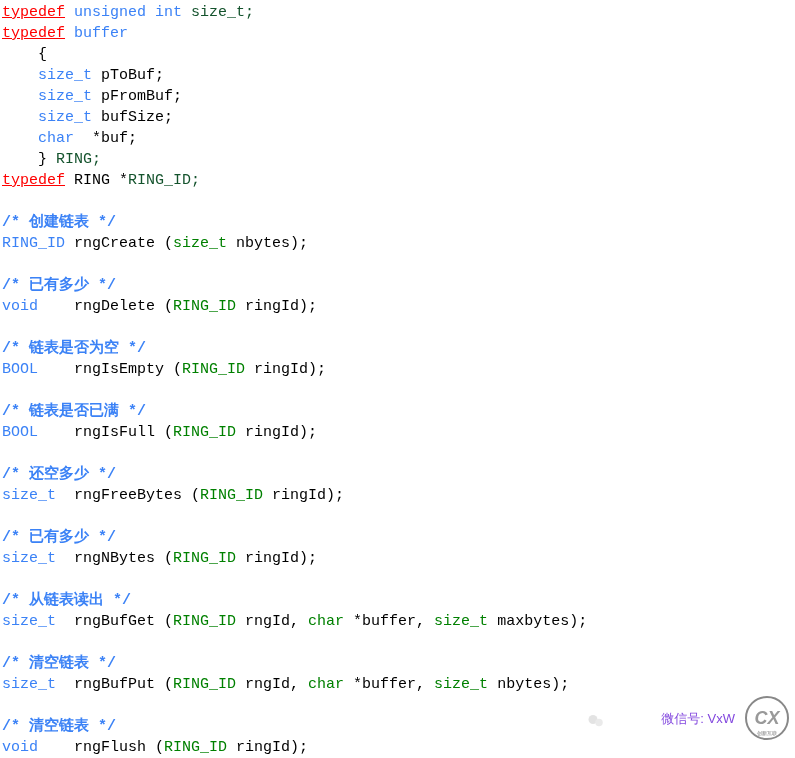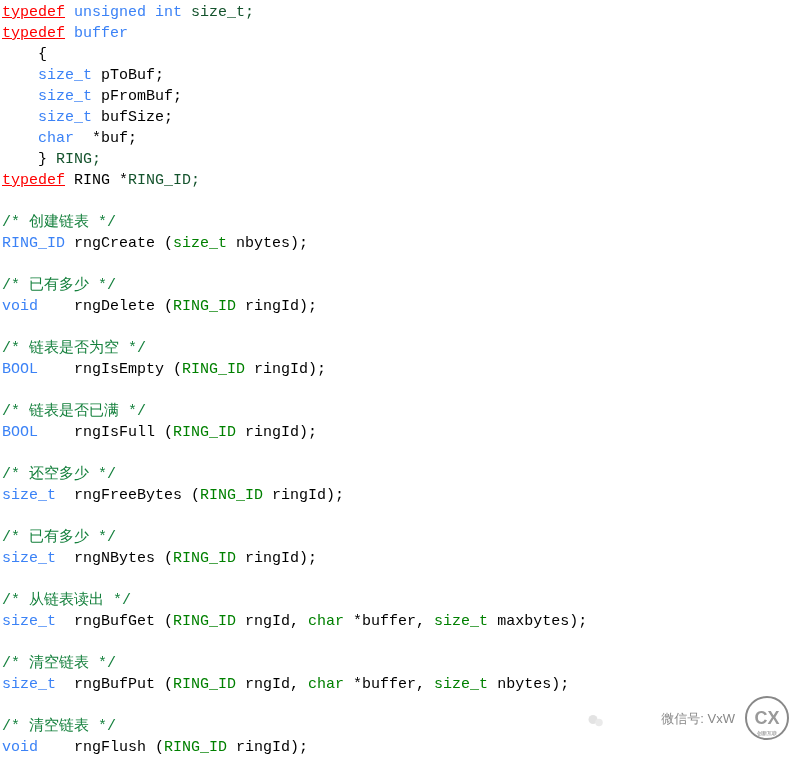--- a/index.html
+++ b/index.html
@@ -17,21 +17,21 @@
       margin: 0;
       padding: 2px;
       line-height: 1.4;
       white-space: pre;
       font-family: "Courier New", monospace;
     }
     .kw-red { color: #ff0000; text-decoration: underline; }
     .kw-green { color: #3b82f6; }
     .kw-purple { color: #14532d; }
     .txt, .txt-black { color: #000000; }
-    .comment-blue { color: #15803d; }
+    .comment-blue { color: #3b82f6; font-weight: bold; }
     .param-green { color: #008000; }
     .watermark-right {
       position: absolute;
       right: 6px;
       bottom: 18px;
       display: flex;
       align-items: center;
       gap: 6px;
     }
     .wm-logo {
@@ -50,28 +50,29 @@
     }
     .wm-logo .sub {
       position: absolute;
       bottom: 2px;
       font-size: 5px;
       color: #aaa;
       white-space: nowrap;
     }
     .wm-logo .main {
       color: #999;
+      font-style: italic;
     }
     .wm-text {
       position: absolute;
       right: 60px;
       bottom: 30px;
       font-family: sans-serif;
       font-size: 13px;
-      color: #737373;
+      color: #6d28d9;
       opacity: 0.85;
     }
     .wm-icon {
       position: absolute;
       right: 190px;
       bottom: 28px;
       width: 18px;
       height: 18px;
       opacity: 0.4;
     }

